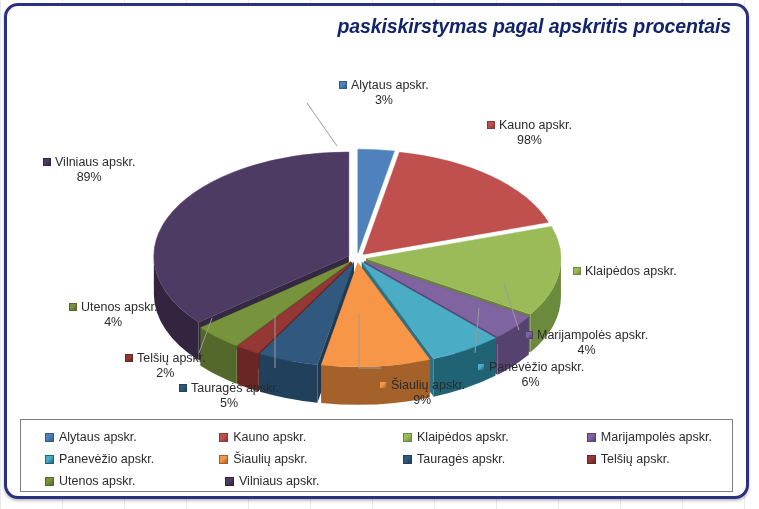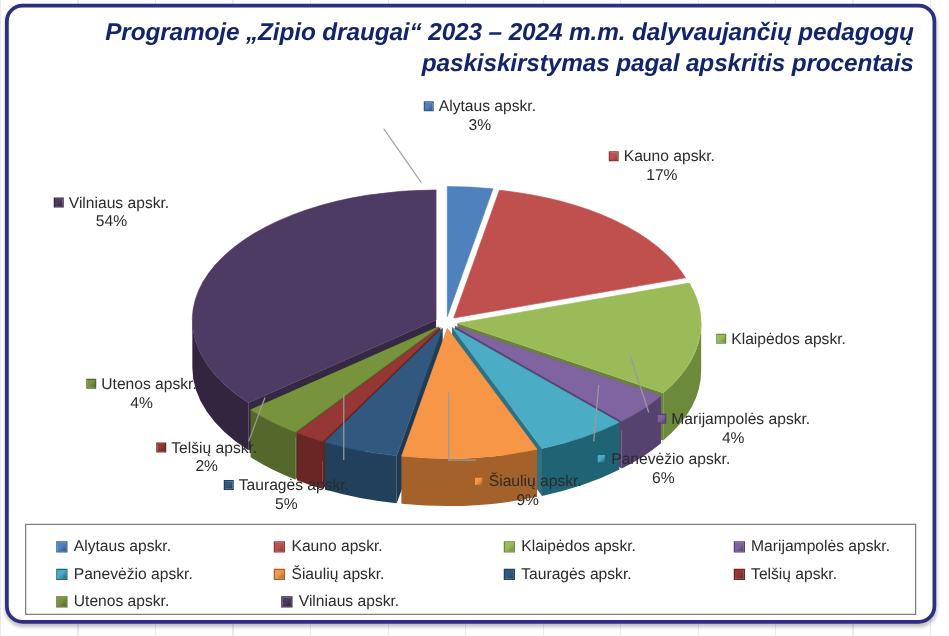--- a/index.html
+++ b/index.html
@@ -110,21 +110,20 @@
 </head>
 <body>
 
 <div id="stage">
 
   <div class="sheet-grid"></div>
 
   <div class="chart-frame">
 
     <div class="chart-title">
-      <span class="l1">Programoje „Zipio draugai“  2023 – 2024 m.m.  dalyvaujančių pedagogų</span>
       <span class="l2">paskiskirstymas pagal apskritis procentais</span>
     </div>
 
     <div class="plot">
       <svg class="pie-svg" width="739" height="348" viewBox="0 0 739 348">
         <defs>
 
           <linearGradient id="gblue" x1="0" y1="0" x2="0" y2="1">
             <stop offset="0%" stop-color="#4F81BD"></stop>
               <stop offset="100%" stop-color="#2F5party"></stop>
@@ -182,21 +181,21 @@
         <polyline points="472,240 468,285" fill="none" stroke="#9a9a9a" stroke-width="1"></polyline>
       </svg>
 
       <div class="dlabel c" style="left:332px; top:10px;">
         <span class="sw" style="background: linear-gradient(135deg, rgb(79, 129, 189) 0%, rgb(79, 129, 189) 45%, rgb(52, 90, 134) 100%); border: 1px solid rgb(52, 90, 134); box-sizing: border-box;"></span><span class="nm">Alytaus apskr.</span>
         <span class="pc">3%</span>
       </div>
 
       <div class="dlabel c" style="left:480px; top:50px;">
         <span class="sw" style="background: linear-gradient(135deg, rgb(192, 80, 77) 0%, rgb(192, 80, 77) 45%, rgb(140, 56, 54) 100%); border: 1px solid rgb(140, 56, 54); box-sizing: border-box;"></span><span class="nm">Kauno apskr.</span>
-        <span class="pc">17%</span>
+        <span class="pc">98%</span>
       </div>
 
       <div class="dlabel c" style="left:566px; top:196px;">
         <span class="sw" style="background: linear-gradient(135deg, rgb(155, 187, 89) 0%, rgb(155, 187, 89) 45%, rgb(107, 138, 60) 100%); border: 1px solid rgb(107, 138, 60); box-sizing: border-box;"></span><span class="nm">Klaipėdos apskr.</span>
       </div>
 
       <div class="dlabel c" style="left:518px; top:260px;">
         <span class="sw" style="background: linear-gradient(135deg, rgb(128, 100, 162) 0%, rgb(128, 100, 162) 45%, rgb(85, 66, 111) 100%); border: 1px solid rgb(85, 66, 111); box-sizing: border-box;"></span><span class="nm">Marijampolės apskr.</span>
         <span class="pc">4%</span>
       </div>
@@ -221,21 +220,21 @@
         <span class="pc">2%</span>
       </div>
 
       <div class="dlabel c" style="left:62px; top:232px;">
         <span class="sw" style="background: linear-gradient(135deg, rgb(119, 147, 60) 0%, rgb(119, 147, 60) 45%, rgb(83, 104, 42) 100%); border: 1px solid rgb(83, 104, 42); box-sizing: border-box;"></span><span class="nm">Utenos apskr.</span>
         <span class="pc">4%</span>
       </div>
 
       <div class="dlabel c" style="left:36px; top:87px;">
         <span class="sw" style="background: linear-gradient(135deg, rgb(78, 59, 99) 0%, rgb(78, 59, 99) 45%, rgb(51, 36, 64) 100%); border: 1px solid rgb(51, 36, 64); box-sizing: border-box;"></span><span class="nm">Vilniaus apskr.</span>
-        <span class="pc">54%</span>
+        <span class="pc">89%</span>
       </div>
     </div>
 
     <div class="legend">
       <div class="legend-row">
         <div class="legend-item legend-col-0">
           <span class="sw" style="background: linear-gradient(135deg, rgb(79, 129, 189) 0%, rgb(79, 129, 189) 45%, rgb(52, 90, 134) 100%); border: 1px solid rgb(52, 90, 134); box-sizing: border-box;"></span>
           <span>Alytaus apskr.</span>
         </div>
         <div class="legend-item legend-col-1">

